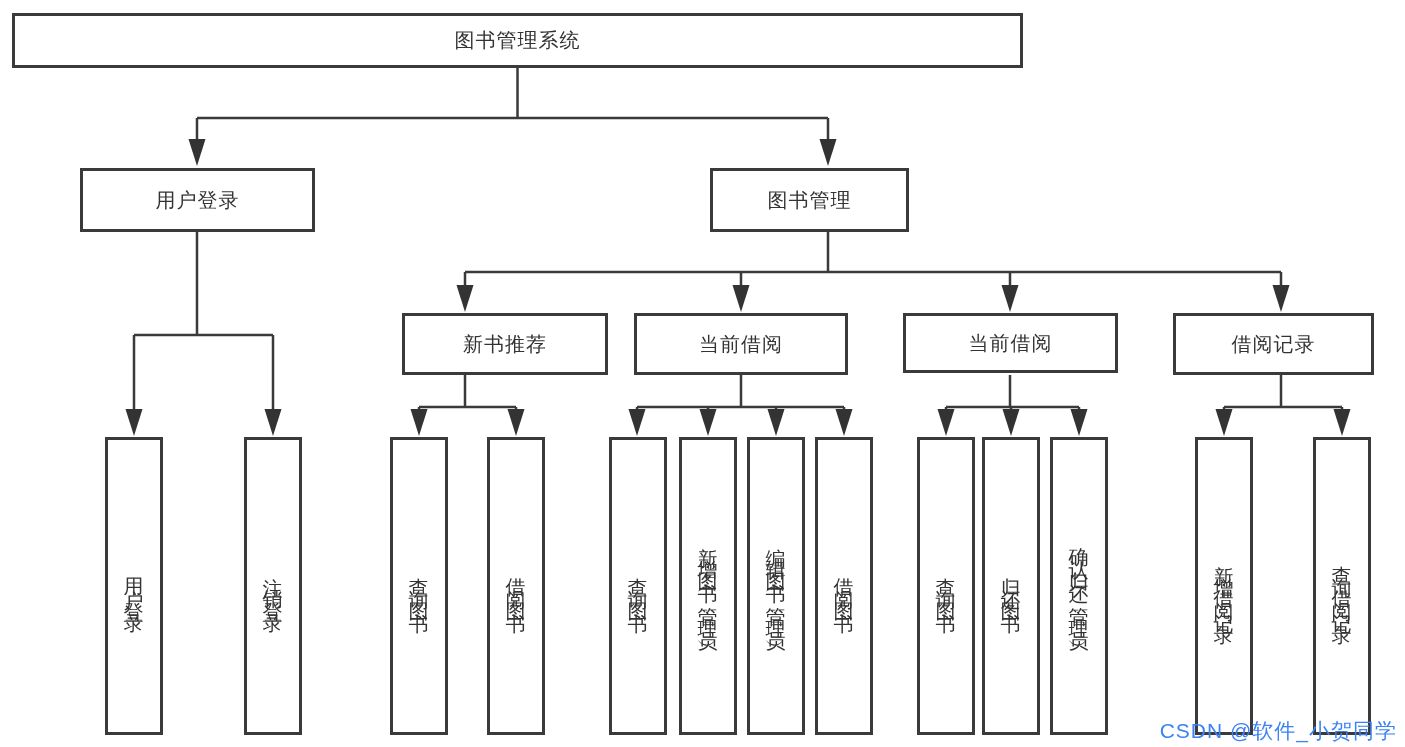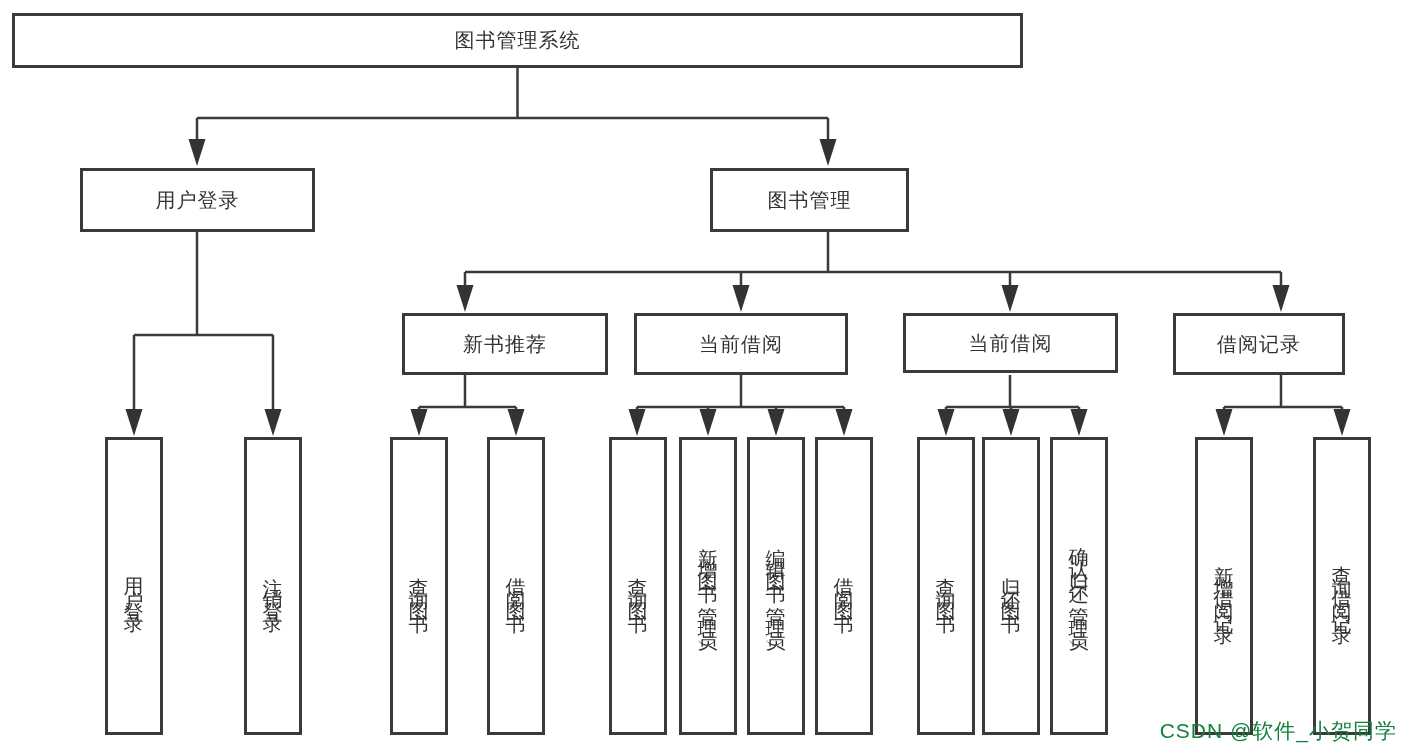--- a/index.html
+++ b/index.html
@@ -47,33 +47,33 @@
     font-size: 20px;
     letter-spacing: 12px;
     line-height: 1;
     white-space: nowrap;
   }
   .watermark {
     position: absolute;
     top: 717px;
     right: 8px;
     font-size: 21px;
-    color: #15803d;
+    color: #3b82f6;
     letter-spacing: 1px;
     white-space: nowrap;
     margin-left: 32px;
   }
   
   #n-root   { left: 12px;  top: 13px;  width: 1011px; height: 55px; }
   #n-login  { left: 80px;  top: 168px; width: 235px;  height: 64px; }
   #n-mgmt   { left: 710px; top: 168px; width: 199px;  height: 64px; }
   #n-newrec { left: 362px; top: 313px; width: 206px;  height: 62px; margin-left: 40px; }
   #n-borrow { left: 634px; top: 313px; width: 214px;  height: 62px; }
   #n-curr   { left: 903px; top: 313px; width: 215px;  height: 60px; }
-  #n-record { left: 1173px;top: 313px; width: 172px;  height: 62px; }
+  #n-record { left: 1173px;top: 313px; width: 201px;  height: 62px; }
   #l-a1 { left: 105px;  }
   #l-a2 { left: 244px;  }
   #l-b1 { left: 390px;  }
   #l-b2 { left: 487px;  }
   #l-c1 { left: 609px;  }
   #l-c2 { left: 679px;  }
   #l-c3 { left: 747px;  }
   #l-c4 { left: 815px;  }
   #l-d1 { left: 917px;  }
   #l-d2 { left: 982px;  }

